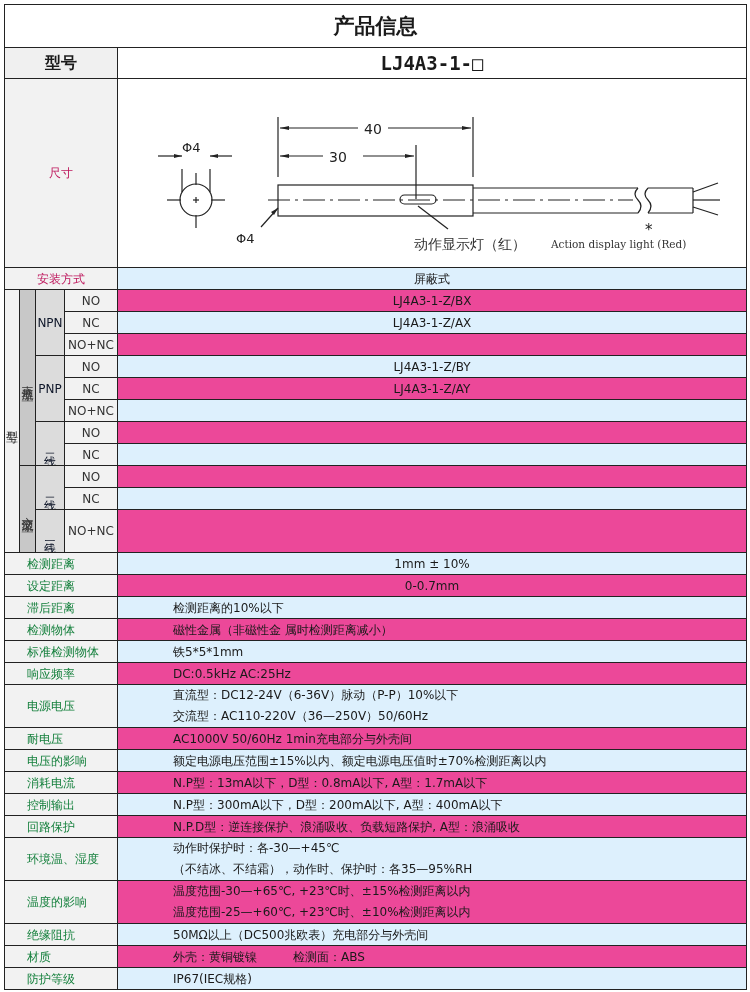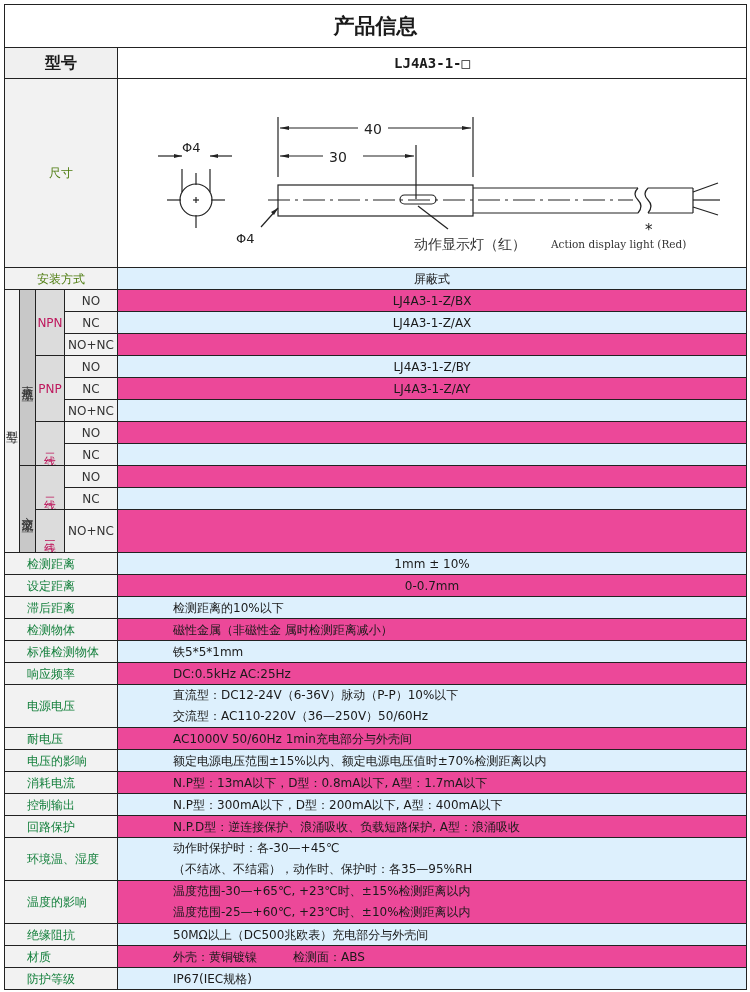--- a/index.html
+++ b/index.html
@@ -4,26 +4,26 @@
 <style>
   html, body { margin:0; padding:0; background:#ffffff; }
   body { width:750px; height:992px; position:relative; overflow:hidden;
          font-family: "DejaVu Sans", sans-serif; color:#1a1a1a; }
   table.spec { position:absolute; left:4px; top:4px; width:742px; border-collapse:collapse;
                table-layout:fixed; font-size:12px; }
   table.spec td { border:1px solid #222; padding:0; height:21px; line-height:14px; overflow:hidden; }
   .title-cell { height:42px !important; text-align:center; font-size:21px; font-weight:bold; background:#fff;margin-left:22px; }
   .model-row td { height:30px !important; font-weight:bold; }
   .model-label { background:#f0f0f0; text-align:center; font-size:16px; }
-  .model-value { background:#fff; text-align:center; font-size:14px; font-family:"DejaVu Sans Mono", monospace; }
-  .lab { background:#f2f2f2; text-align:center; color:#4d7c0f; }
+  .model-value { background:#fff; text-align:center; font-size:19px; font-family:"DejaVu Sans Mono", monospace; }
+  .lab { background:#f2f2f2; text-align:center; color:#be185d; }
   .lab-left { background:#f2f2f2; padding-left:22px !important; color:#15803d; }
   .c1 { background:#f2f2f2; text-align:center; color:#333; font-size:12px; line-height:17px; }
   .c2 { background:#c8c8c8; text-align:center; color:#333; font-size:12px; line-height:17px; }
-  .c3 { background:#dcdcdc; text-align:center; color:#be185d; }
+  .c3 { background:#dcdcdc; text-align:center; color:#0f172a; }
   .c4 { background:#f2f2f2; text-align:center; color:#333; }
   .blue { background:#ddf0fd; }
   .white { background:#ec4899; }
   .center { text-align:center; }
   .val { padding-left:55px !important; }
   .dim-row td { height:188px; }
   .drawing { position:relative; width:629px; height:188px; background:#fff; }
   .drawing svg { position:absolute; left:0; top:0; }
   .vtext { writing-mode:vertical-rl; text-orientation:upright; letter-spacing:2px; }
 </style>

